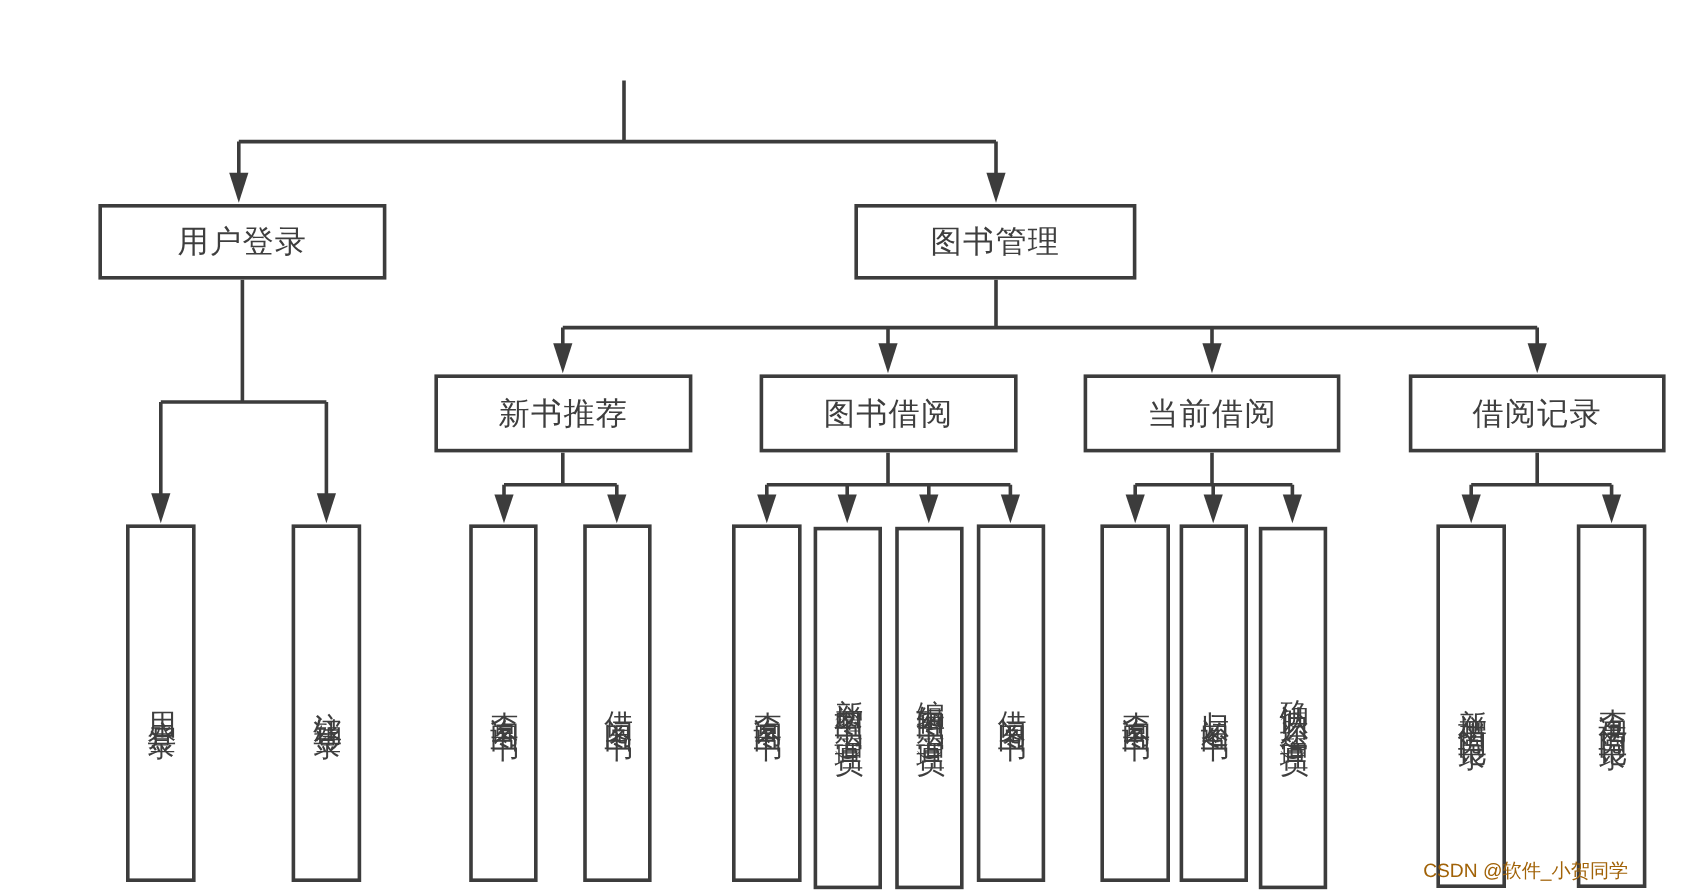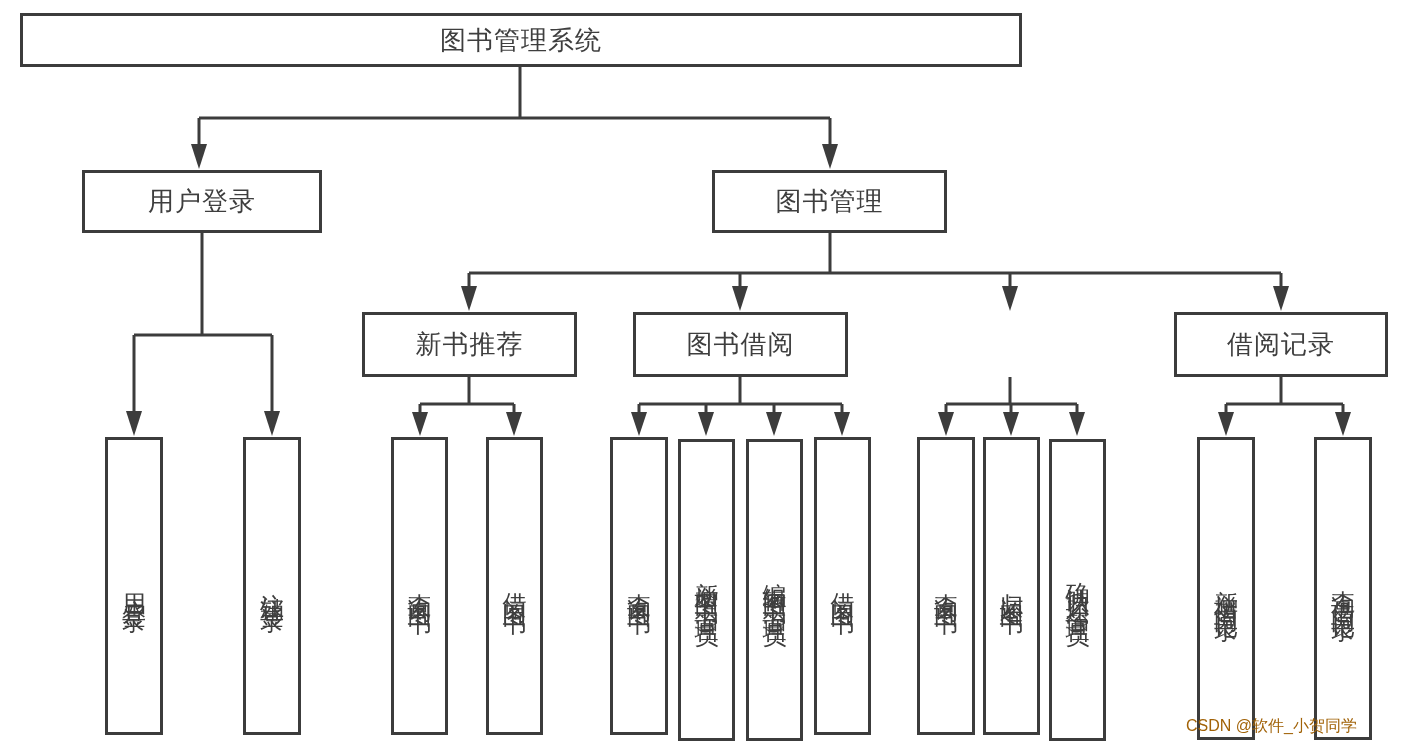--- a/index.html
+++ b/index.html
@@ -92,27 +92,27 @@
 
       <polygon points="938,412 954,412 946,436"></polygon>
       <polygon points="1003,412 1019,412 1011,436"></polygon>
       <polygon points="1069,412 1085,412 1077,436"></polygon>
 
       <polygon points="1218,412 1234,412 1226,436"></polygon>
       <polygon points="1335,412 1351,412 1343,436"></polygon>
     </g>
   </svg>
 
-  <div class="node hbox" style="left:20px; top:13px; width:1002px; height:54px;">图书管理系统</div>
 
   <div class="node hbox" style="left:82px; top:170px; width:240px; height:63px;">用户登录</div>
   <div class="node hbox" style="left:362px; top:312px; width:215px; height:65px;">新书推荐</div>
 
   <div class="node hbox" style="left:712px; top:170px; width:235px; height:63px;">图书管理</div>
   <div class="node hbox" style="left:633px; top:312px; width:215px; height:65px;">图书借阅</div>
+  <div class="node hbox" style="left:903px; top:312px; width:214px; height:65px;">当前借阅</div>
   <div class="node hbox" style="left:1174px; top:312px; width:214px; height:65px;">借阅记录</div>
 
   <div class="node vbox" style="left:105px; top:437px; width:58px; height:298px;">
     <span class="vtext">用户登录</span>
   </div>
   <div class="node vbox" style="left:243px; top:437px; width:58px; height:298px;">
     <span class="vtext">注销登录</span>
   </div>
 
   <div class="node vbox" style="left:391px; top:437px; width:57px; height:298px;">

